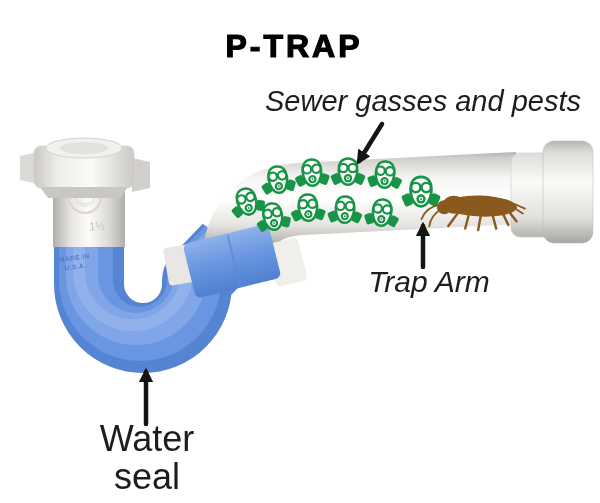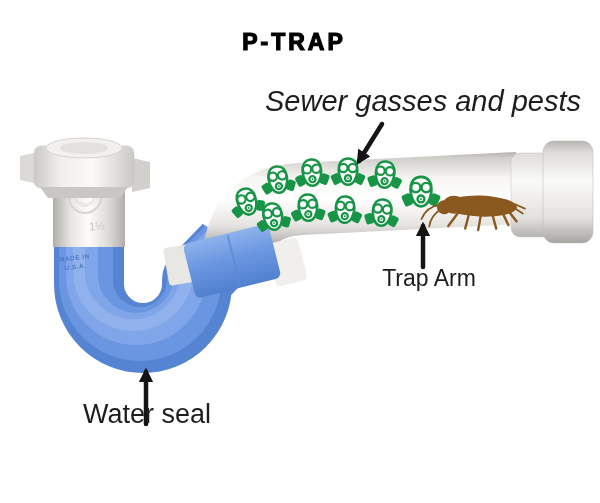--- a/index.html
+++ b/index.html
@@ -3,26 +3,26 @@
 <meta charset="utf-8">
 <style>
   html,body{margin:0;padding:0;background:#fff;}
   .stage{
     position:relative;width:600px;height:503px;background:#ffffff;overflow:hidden;
     font-family:"Liberation Sans","DejaVu Sans",sans-serif;
   }
   .art{position:absolute;left:0;top:0;}
   .txt{position:absolute;color:var(--label-text,#1d1d1d);text-align:center;line-height:1.05;}
   .title{
-    left:207px;top:30px;width:174px;font-size:23px;font-weight:900;
+    left:207px;top:30px;width:174px;font-size:32px;font-weight:900;
     letter-spacing:3px;color:#000;-webkit-text-stroke:1.2px #000;
   }
   .lbl-sewer{left:256px;top:86px;width:334px;font-size:29px;font-style:italic;}
-  .lbl-traparm{left:360px;top:266px;width:138px;font-size:23px;}
-  .lbl-waterseal{left:77px;top:400px;width:140px;font-size:27px;}
+  .lbl-traparm{left:360px;top:266px;width:138px;font-size:30px;font-style:italic;}
+  .lbl-waterseal{left:77px;top:420px;width:140px;font-size:36px;}
   .emboss{
     left:50px;top:254px;width:50px;font-size:6.5px;font-weight:bold;
     color:var(--emboss-blue,#4b77c2);letter-spacing:.5px;opacity:.9;
     transform:rotate(-7deg);line-height:1.35;
   }
   .emboss span{display:block;}
   .sizemark{left:80px;top:220px;width:34px;font-size:11.5px;color:var(--pipe-marking-gray,#c9c6c1);transform:rotate(-3deg);}
   
   .mg{fill:var(--mask-green,#189447);}
   .mo{fill:#fff;stroke:var(--mask-green,#189447);stroke-width:3;}

